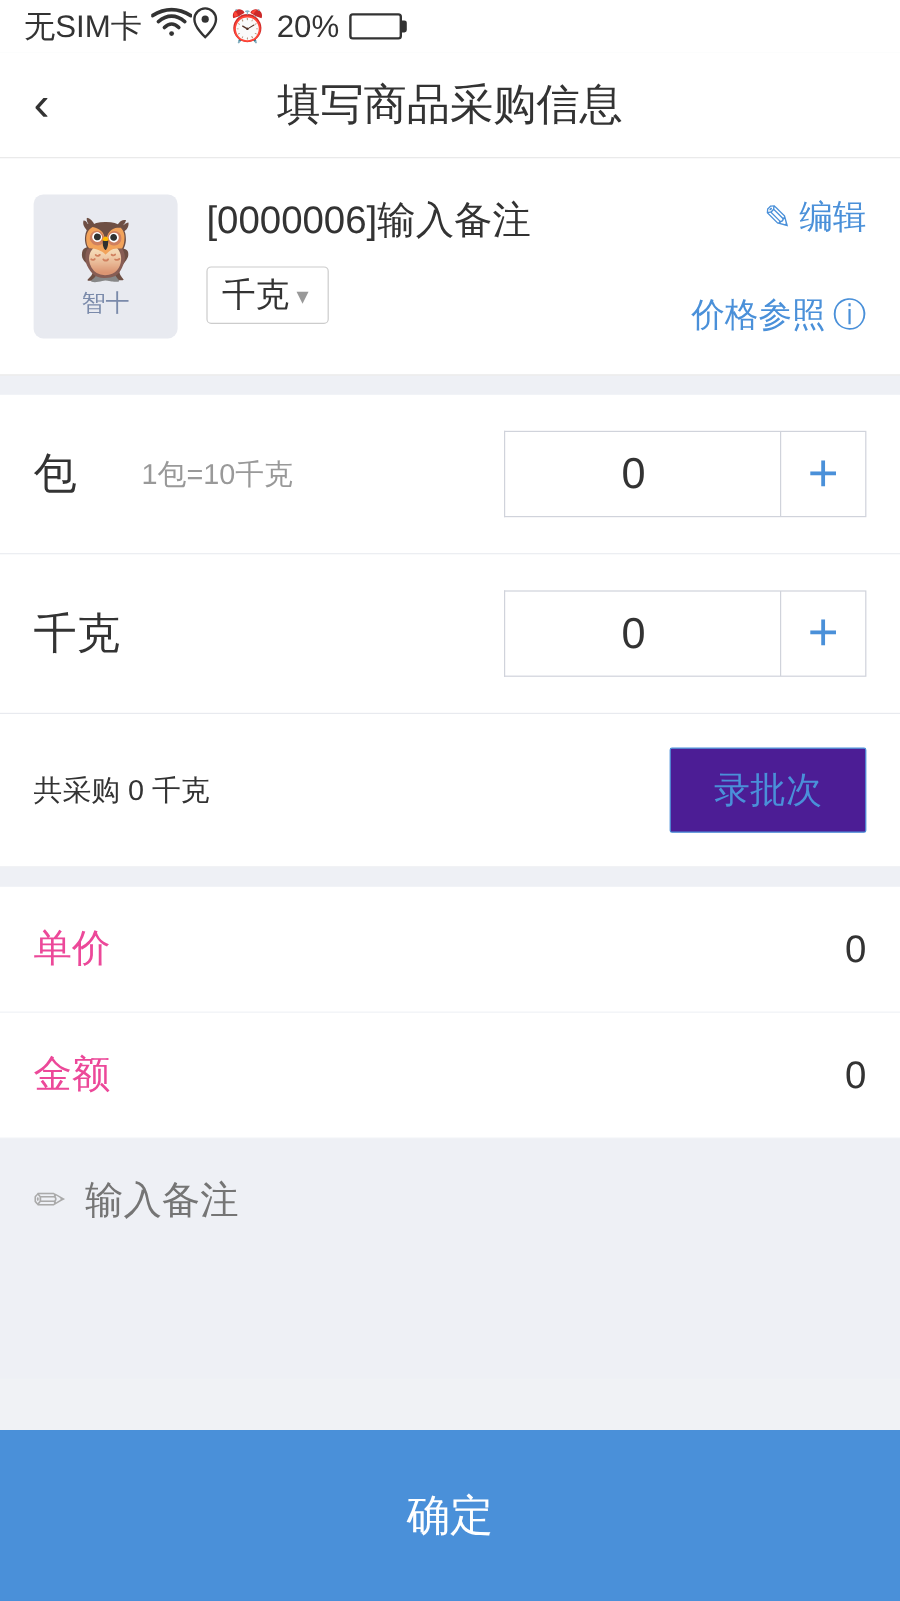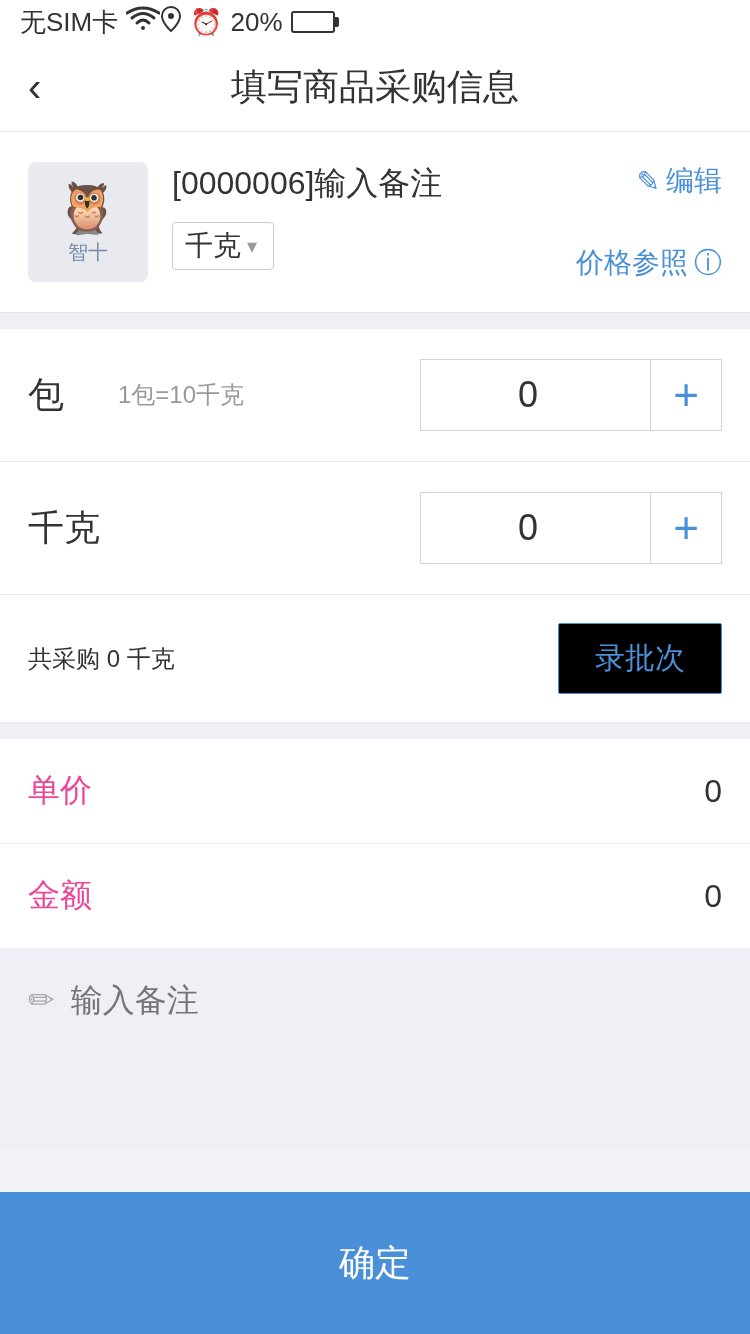--- a/index.html
+++ b/index.html
@@ -255,21 +255,21 @@
       border-bottom: 1px solid #e8eaef;
     }
     .total-text {
       flex: 1;
       font-size: 24px;
       color: #333;
     }
     .batch-btn {
       border: 1px solid #4a90d9;
       color: #4a90d9;
-      background: #000000;
+      background: #4c1d95;
       padding: 14px 36px;
       font-size: 30px;
       cursor: pointer;
       border-radius: 2px;
     }
 
     
     .info-row {
       display: flex;
       align-items: center;

